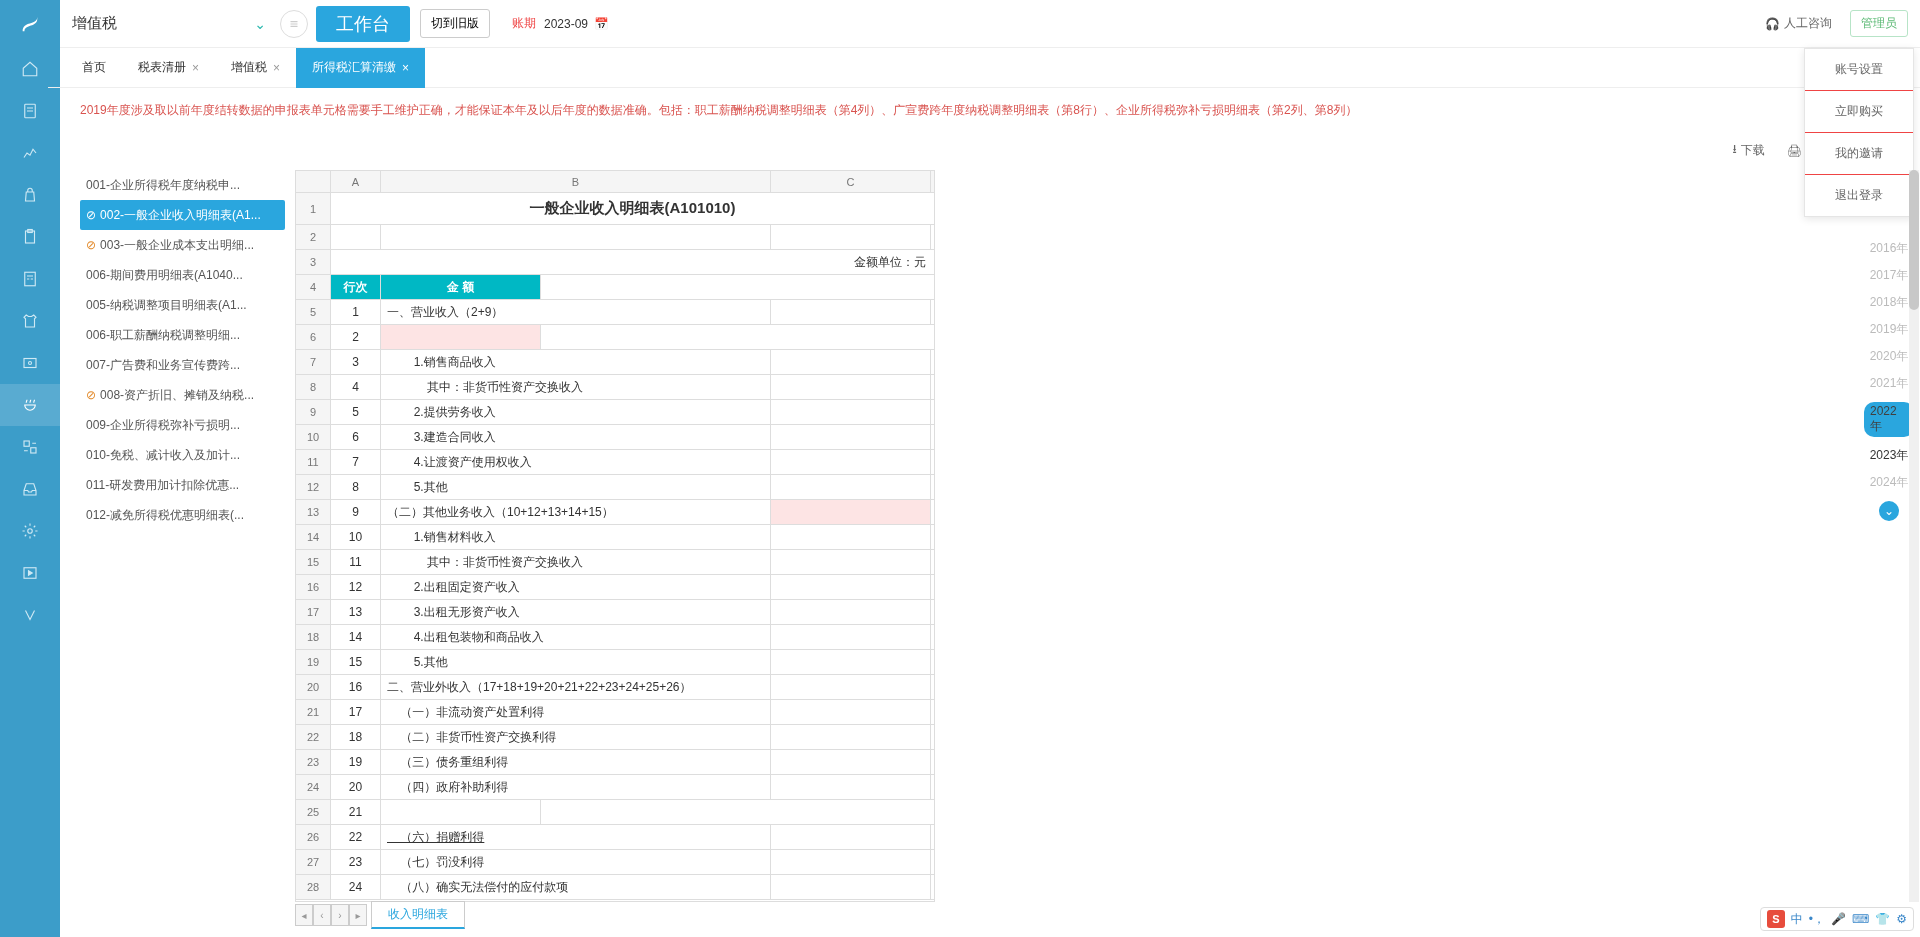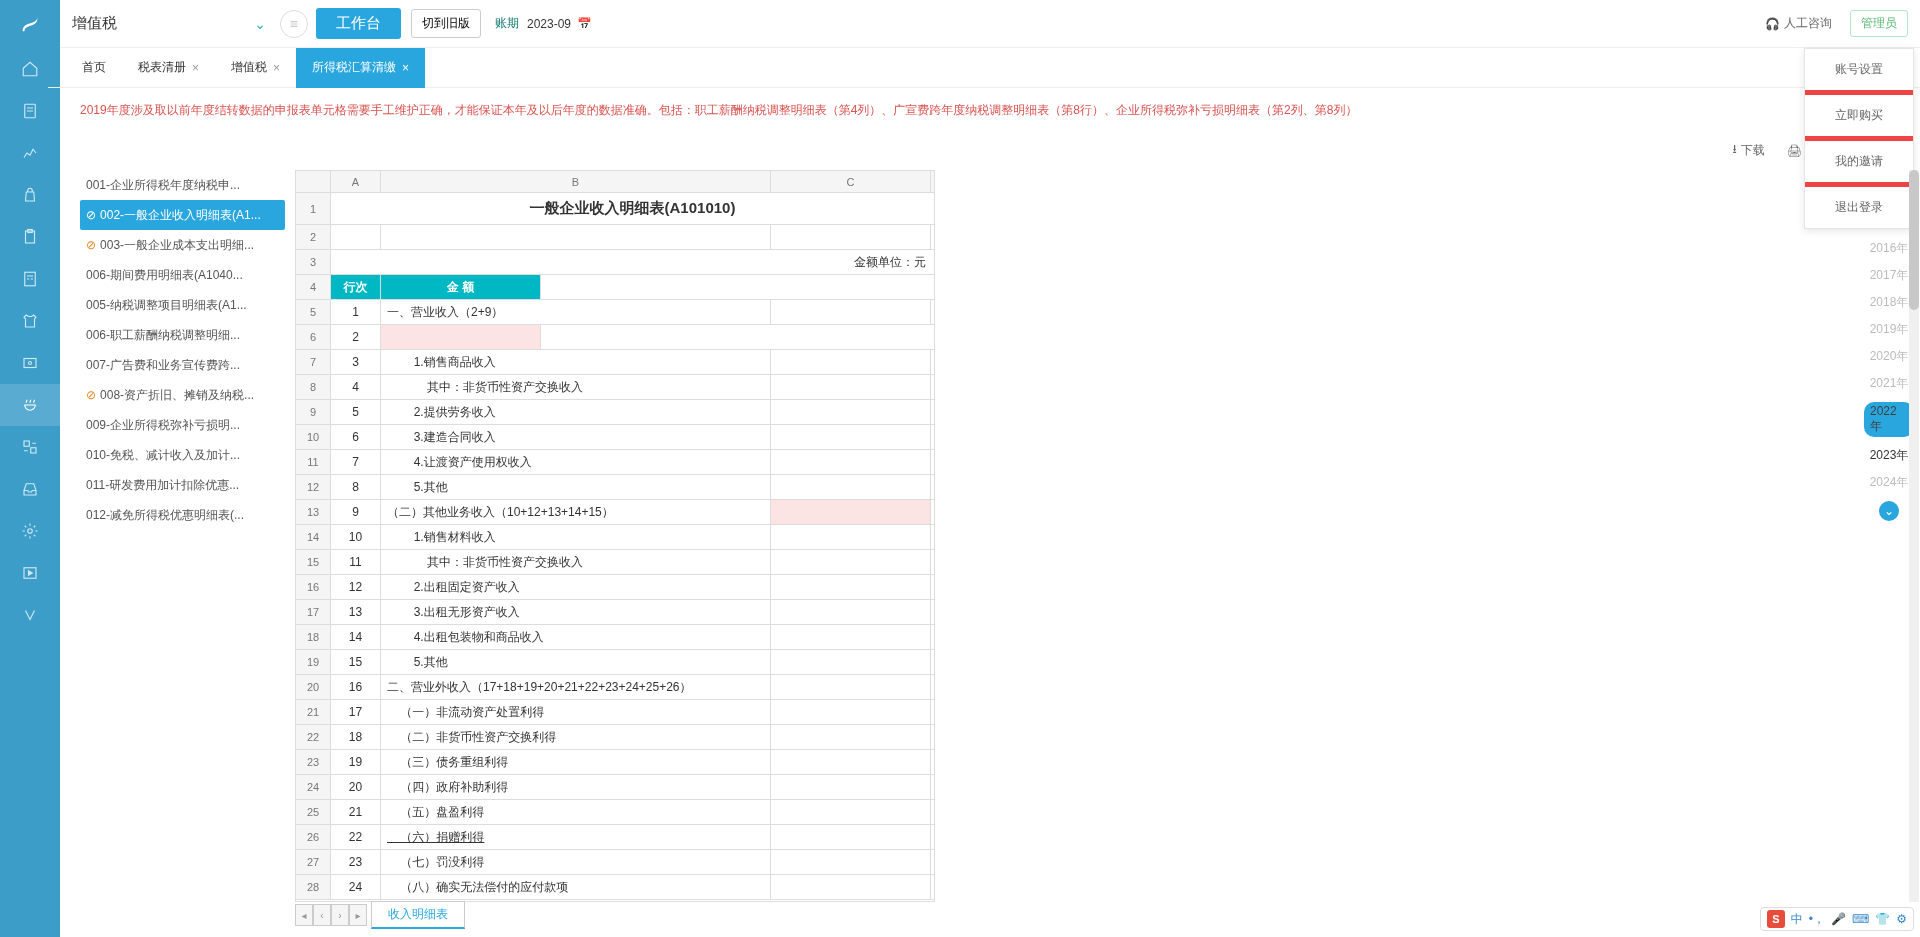--- a/index.html
+++ b/index.html
@@ -10,23 +10,23 @@
 .leftnav .logo { height:48px; display:flex; align-items:center; justify-content:center; background:#3c9dc9; }
 .leftnav .logo svg { width:22px; height:22px; fill:#fff; }
 .leftnav .item { height:42px; display:flex; align-items:center; justify-content:center; }
 .leftnav .item svg { width:18px; height:18px; stroke:#cfe9f4; fill:none; stroke-width:1.5; }
 
 
 .topbar { position:absolute; left:60px; top:0; right:0; height:48px; border-bottom:1px solid #eee; display:flex; align-items:center; padding:0 12px; }
 .topbar .product { font-size:15px; color:#333; width:200px; display:flex; align-items:center; }
 .topbar .product .chev { color:#2fbab0; margin-left:auto; margin-right:6px; font-size:14px; }
 .topbar .circle { width:28px; height:28px; border-radius:50%; border:1px solid #ddd; margin:0 8px; display:flex; align-items:center; justify-content:center; }
-.topbar .btn-primary { background:#2aa6de; color:#fff; border:none; border-radius:3px; padding:6px 20px; font-size:15px; cursor:pointer; }
+.topbar .btn-primary { background:#2aa6de; color:#fff; border:none; border-radius:3px; padding:6px 20px; font-size:18px; cursor:pointer; }
 .topbar .btn-outline { background:#fff; border:1px solid #ccc; border-radius:3px; padding:5px 10px; font-size:12px; margin-left:10px; cursor:pointer; }
-.topbar .label { margin-left:14px; color:#0f766e; }
+.topbar .label { margin-left:22px; color:#ef4444; }
 .topbar .period { margin-left:8px; color:#333; }
 .topbar .cal-icon { margin-left:6px; color:#2aa6de; }
 .topbar .spacer { flex:1; }
 .topbar .right-item { display:flex; align-items:center; color:#666; margin-left:18px; cursor:pointer; }
 .topbar .admin { border:1px solid #b7e4c7; color:#5bb974; padding:4px 10px; border-radius:3px; }
 
 
 .tabrow { position:absolute; left:48px; top:48px; right:0; height:40px; border-bottom:1px solid #eee; display:flex; align-items:center; padding-left:18px; }
 .tabrow .tab { padding:0 16px; height:40px; display:flex; align-items:center; color:#333; cursor:pointer; position:relative; }
 .tabrow .tab .x { margin-left:6px; color:#999; font-size:12px; }
@@ -70,21 +70,21 @@
 
 
 .yearrail { position:absolute; right:6px; top:240px; width:50px; display:flex; flex-direction:column; gap:10px; align-items:center; }
 .yearrail .y { color:#bbb; font-size:12px; cursor:pointer; }
 .yearrail .y.cur { background:#2aa6de; color:#404040; border-radius:10px; padding:2px 6px; }
 .yearrail .y.av { color:#333; }
 .yearrail .more { width:20px; height:20px; border-radius:50%; background:#2aa6de; color:#fff; display:flex; align-items:center; justify-content:center; font-size:12px; }
 
 
 .usermenu { position:absolute; right:6px; top:48px; width:110px; background:#fff; border:1px solid #e5e5e5; box-shadow:0 2px 8px rgba(0,0,0,.1); }
-.usermenu .mi { padding:12px 14px; color:#666; border-bottom:5px solid #ef4444; cursor:pointer; text-align:center; }
+.usermenu .mi { padding:12px 14px; color:#666; border-bottom:1px solid #ef4444; cursor:pointer; text-align:center; }
 .usermenu .mi:last-child { border-bottom:none; }
 
 
 .ime { position:absolute; right:6px; bottom:6px; display:flex; align-items:center; gap:6px; background:#fff; border:1px solid #ddd; border-radius:4px; padding:2px 6px; }
 .ime .s { width:18px; height:18px; background:#e74c3c; color:#fff; border-radius:3px; display:flex; align-items:center; justify-content:center; font-size:11px; font-weight:bold; }
 .ime span { color:#3a87c9; font-size:12px; }
 
 
 .vscroll { position:absolute; right:1px; top:170px; bottom:35px; width:10px; background:#f0f0f0; }
 .vscroll .thumb { width:100%; height:140px; background:#c8c8c8; border-radius:5px; }
@@ -417,21 +417,20 @@
       </div>
       <div class="row">
         <div class="rn">24</div>
         <div class="cA">20</div>
         <div class="cB" style="white-space:pre;">    （四）政府补助利得</div>
         <div class="cC"></div>
       </div>
       <div class="row">
         <div class="rn">25</div>
         <div class="cA">21</div>
-        <div class="cB" style="white-space:pre;">    （五）盘盈利得</div>
         <div class="cC"></div>
       </div>
       <div class="row">
         <div class="rn">26</div>
         <div class="cA">22</div>
         <div class="cB" style="white-space:pre;text-decoration:underline;">    （六）捐赠利得</div>
         <div class="cC"></div>
       </div>
       <div class="row">
         <div class="rn">27</div>

